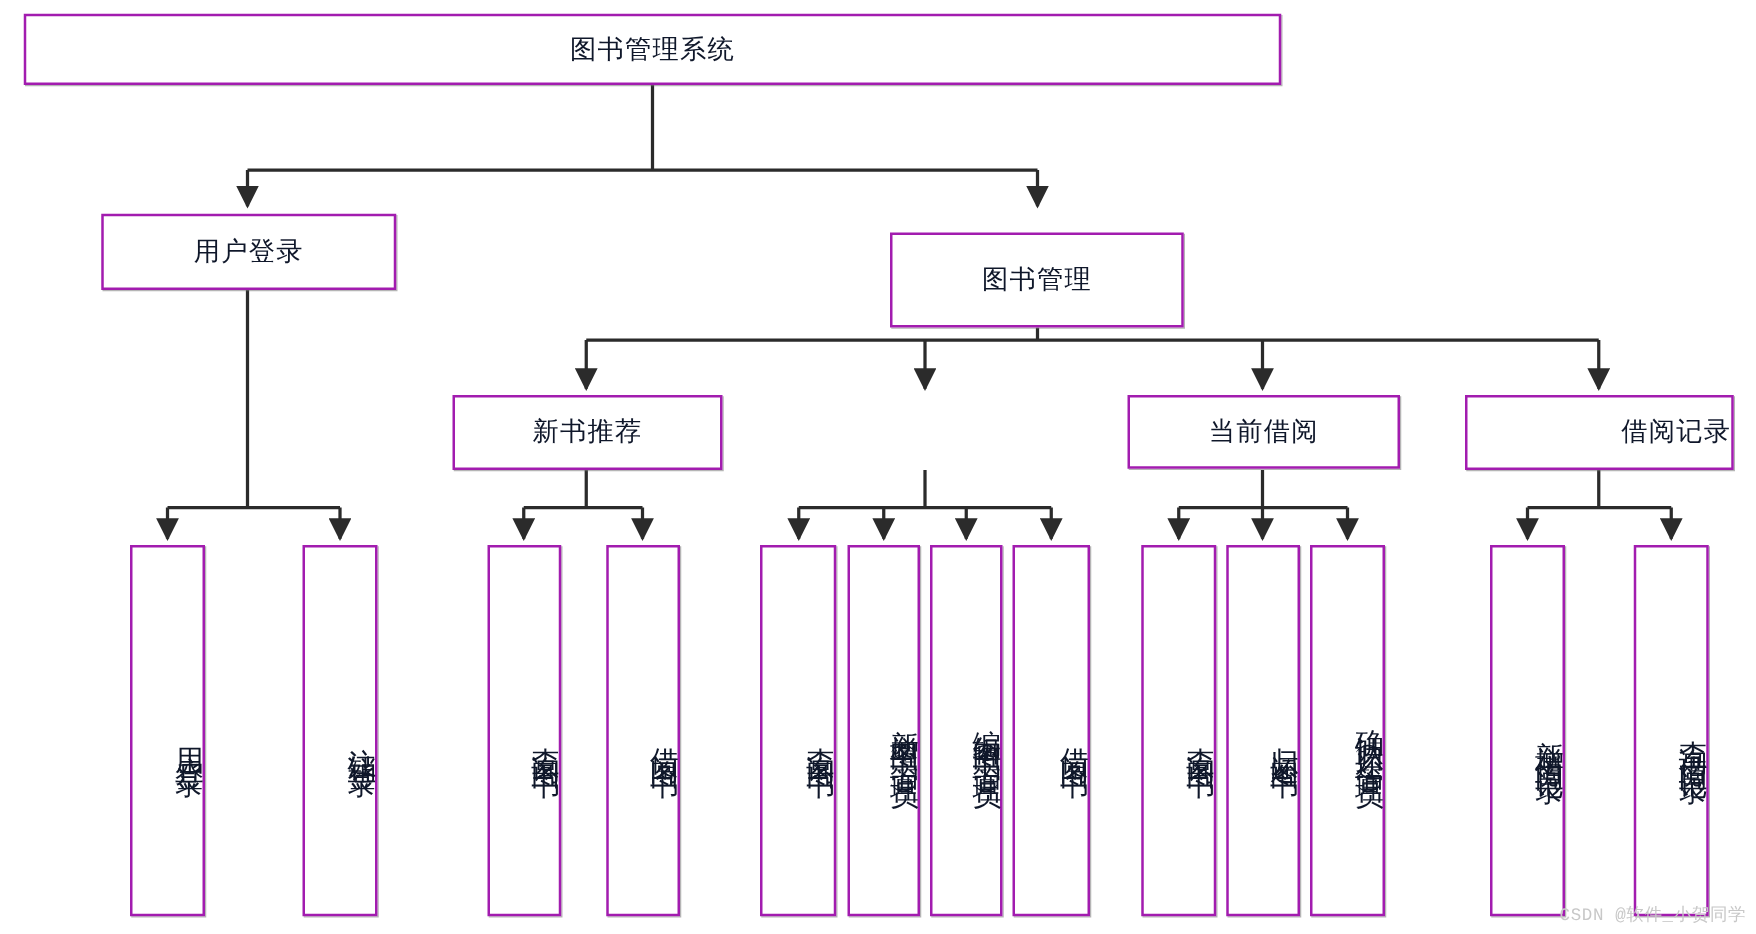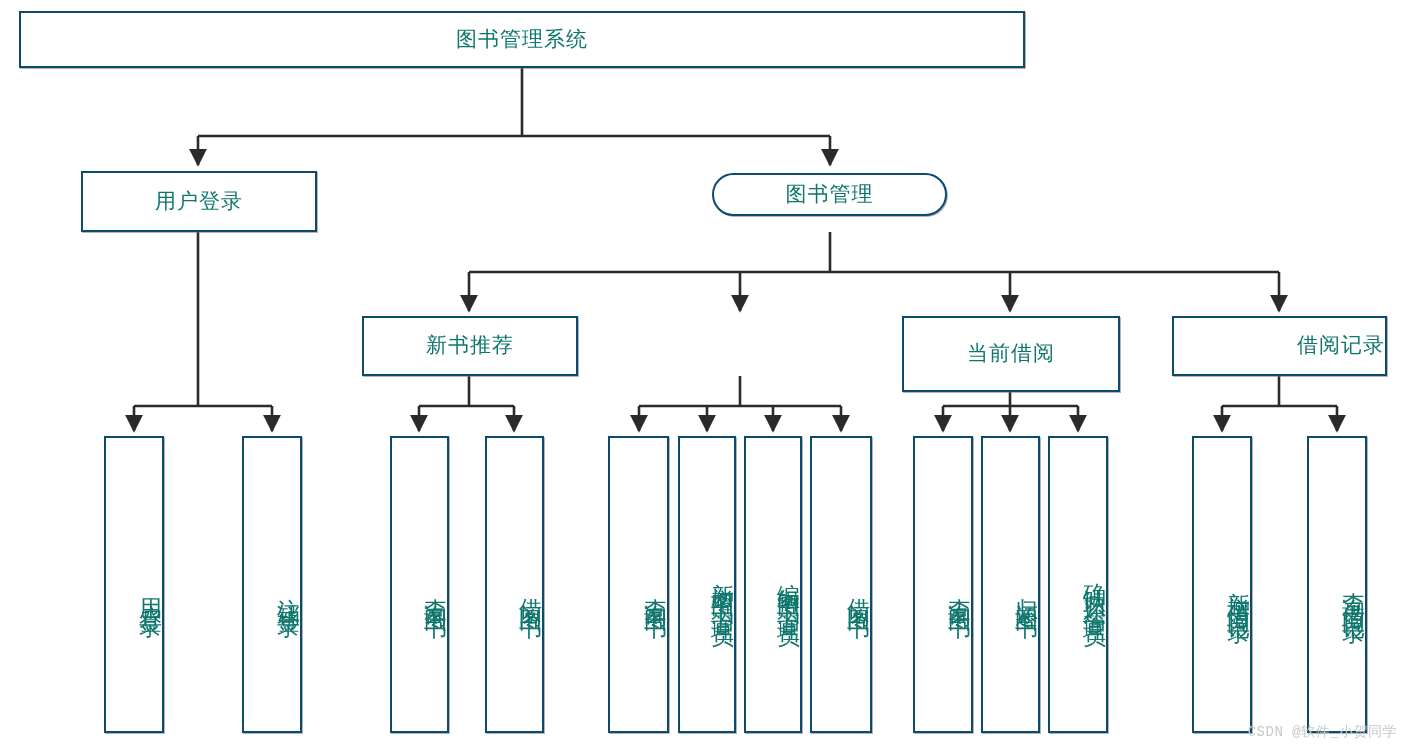--- a/index.html
+++ b/index.html
@@ -21,26 +21,26 @@
     position: absolute;
     left: 0;
     top: 0;
     width: 1405px;
     height: 747px;
   }
   .node {
     position: absolute;
     box-sizing: border-box;
     background: #ffffff;
-    border: 2px solid #0c4a6e;
+    border: 2px solid #a21caf;
     box-shadow: 1px 1px 0 rgba(120,120,120,0.55);
     display: flex;
     align-items: center;
     justify-content: center;
-    color: #0f766e;
+    color: #0f172a;
     z-index: 2;
   }
   .node.horiz {
     font-size: 21px;
     letter-spacing: 1px;
     line-height: 1.1;
   }
   .node.vert {
     writing-mode: vertical-rl;
     text-orientation: upright;
@@ -124,28 +124,28 @@
     </g>
   </svg>
 
   <div class="node horiz root-node" style="left:19px; top:11px; width:1006px; height:57px;">
     <span>图书管理系统</span>
   </div>
 
   <div class="node horiz" style="left:81px; top:171px; width:236px; height:61px;">
     <span>用户登录</span>
   </div>
-  <div class="node horiz" style="left:712px; top:173px; width:235px; height:43px;border-radius:28px;">
+  <div class="node horiz" style="left:712px; top:186px; width:235px; height:76px;">
     <span>图书管理</span>
   </div>
 
   <div class="node horiz" style="left:362px; top:316px; width:216px; height:60px;">
     <span>新书推荐</span>
   </div>
-  <div class="node horiz" style="left:902px; top:316px; width:218px; height:76px;text-align:center;">
+  <div class="node horiz" style="left:902px; top:316px; width:218px; height:59px;text-align:center;">
     <span>当前借阅</span>
   </div>
   <div class="node horiz" style="left:1172px; top:316px; width:215px; height:60px;justify-content:flex-end;">
     <span>借阅记录</span>
   </div>
 
   <div class="node vert" style="left:104px; top:436px; width:60px; height:297px;">
     <span>用户登录</span>
   </div>
   <div class="node vert" style="left:242px; top:436px; width:60px; height:297px;">

